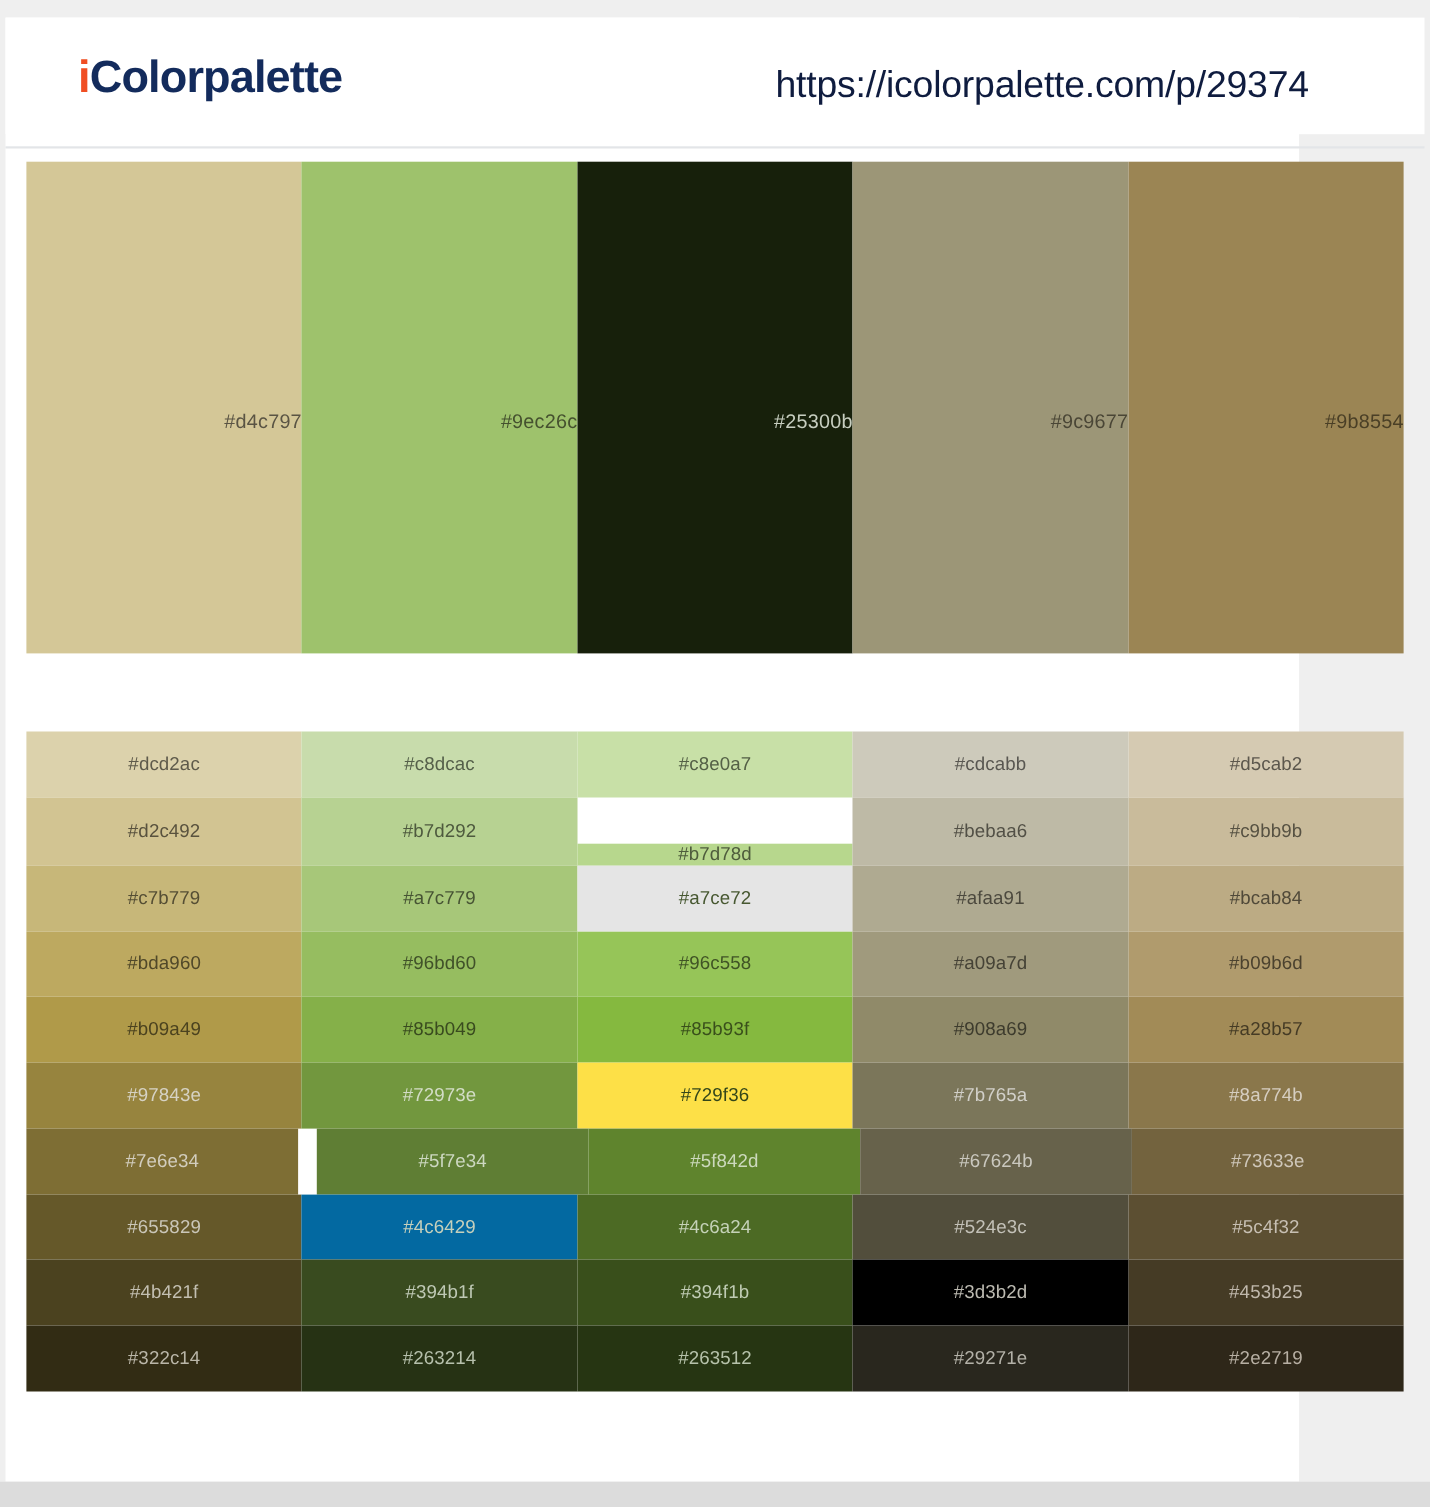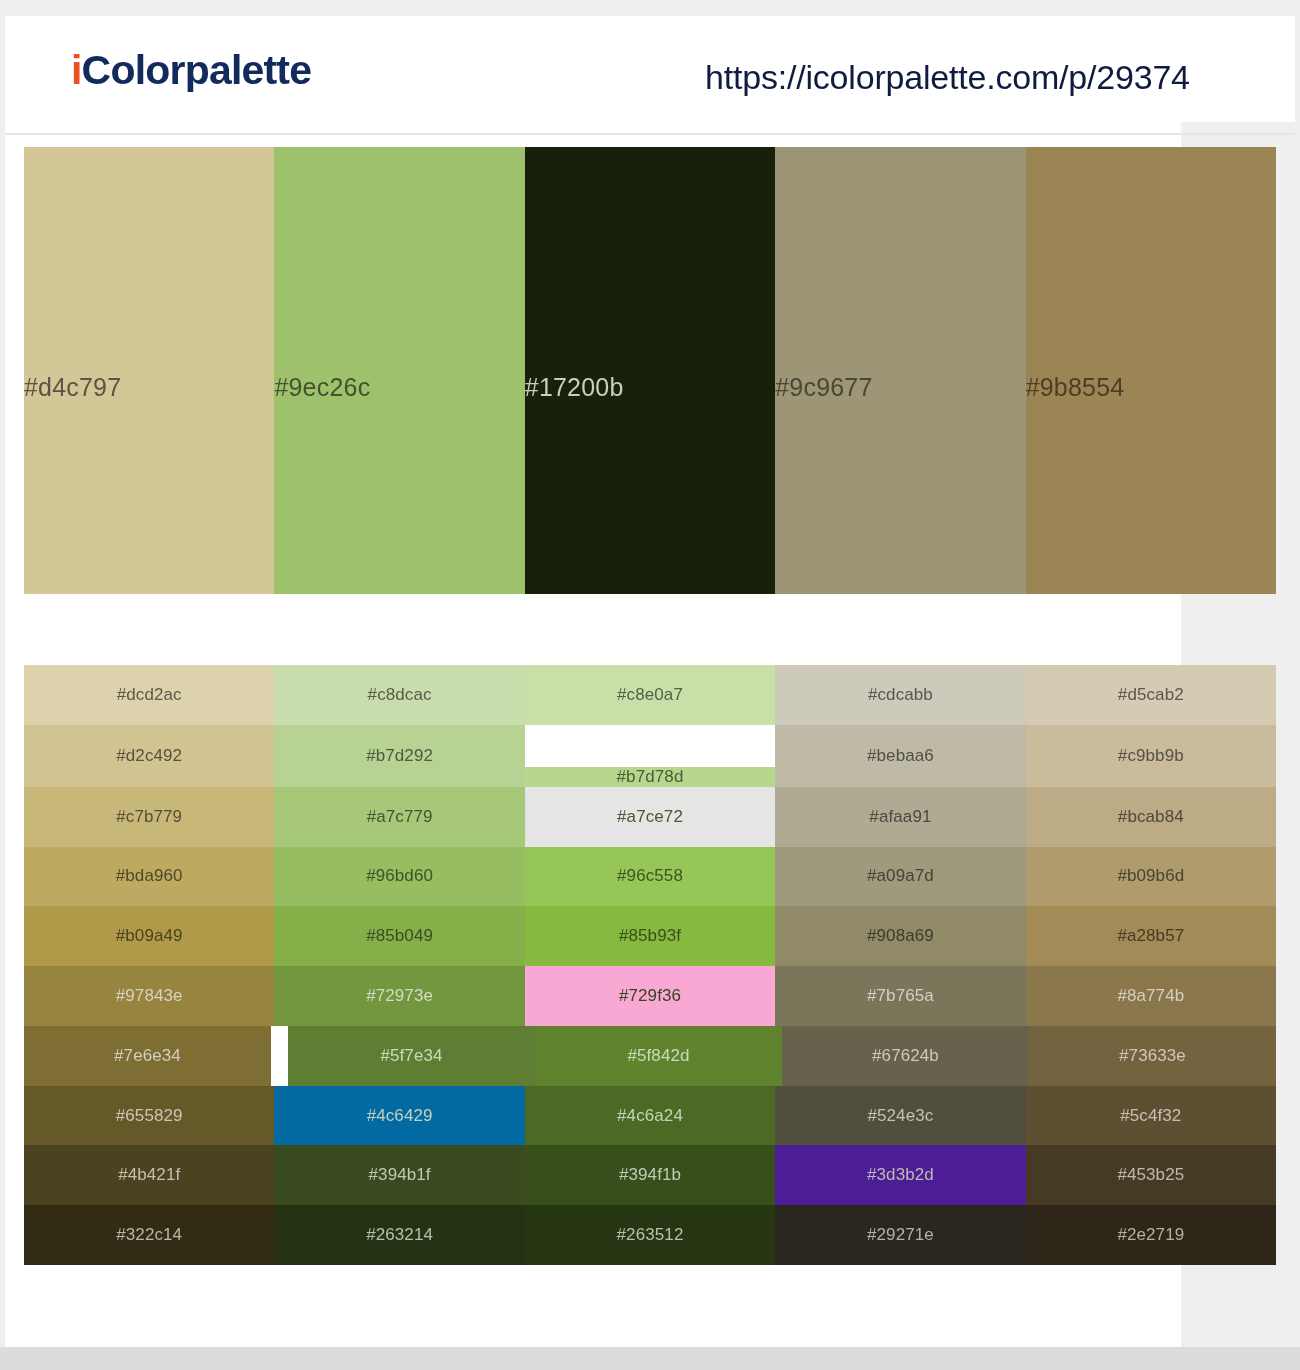--- a/index.html
+++ b/index.html
@@ -83,22 +83,22 @@
   .main-swatch {
     flex: 1 1 0;
     position: relative;
   }
 
   .main-swatch .hex {
     position: absolute;
     left: 0;
     right: 0;
     top: 226px;
-    text-align: left;
-    font-size: 25px;
+    text-align: right;
+    font-size: 18px;
     letter-spacing: 0.2px;
   }
 
   
   .shades-grid {
     position: absolute;
     left: 19px;
     top: 649px;
     width: 1252px;
     height: 600px;
@@ -150,21 +150,21 @@
     <div class="header-divider"></div>
 
     <div class="main-strip">
         <div class="main-swatch" style="background: rgb(212, 199, 151);">
           <div class="hex" style="color: rgb(90, 84, 68);">#d4c797</div>
         </div>
         <div class="main-swatch" style="background: rgb(158, 194, 108);">
           <div class="hex" style="color: rgb(69, 81, 47);">#9ec26c</div>
         </div>
         <div class="main-swatch" style="background: rgb(23, 32, 11);">
-          <div class="hex" style="color: rgb(199, 206, 192);">#17200b</div>
+          <div class="hex" style="color: rgb(199, 206, 192);">#25300b</div>
         </div>
         <div class="main-swatch" style="background: rgb(156, 150, 119);">
           <div class="hex" style="color: rgb(74, 70, 54);">#9c9677</div>
         </div>
         <div class="main-swatch" style="background: rgb(155, 133, 84);">
           <div class="hex" style="color: rgb(74, 63, 38);">#9b8554</div>
         </div>
       </div>
 
     <div class="shades-grid">
@@ -199,21 +199,21 @@
         <div class="shade-row">
           <div class="shade-cell" style="background: rgb(176, 154, 73); color: rgb(75, 66, 31);">#b09a49</div>
           <div class="shade-cell" style="background: rgb(133, 176, 73); color: rgb(57, 75, 31);">#85b049</div>
           <div class="shade-cell" style="background: rgb(133, 185, 63); color: rgb(57, 79, 27);">#85b93f</div>
           <div class="shade-cell" style="background: rgb(144, 138, 105); color: rgb(61, 59, 45);">#908a69</div>
           <div class="shade-cell" style="background: rgb(162, 139, 87); color: rgb(69, 59, 37);">#a28b57</div>
         </div>
         <div class="shade-row">
           <div class="shade-cell" style="background: rgb(151, 132, 62); color: rgb(214, 210, 196);">#97843e</div>
           <div class="shade-cell" style="background: rgb(114, 151, 62); color: rgb(211, 221, 198);">#72973e</div>
-          <div class="shade-cell" style="background: #f9a8d4; color: rgb(51, 70, 26);">#729f36</div>
+          <div class="shade-cell" style="background: #fde047; color: rgb(51, 70, 26);">#729f36</div>
           <div class="shade-cell" style="background: rgb(123, 118, 90); color: rgb(210, 208, 201);">#7b765a</div>
           <div class="shade-cell" style="background: rgb(138, 119, 75); color: rgb(214, 206, 193);">#8a774b</div>
         </div>
         <div class="shade-row">
           <div class="shade-cell" style="background: rgb(126, 110, 52); color: rgb(210, 205, 190);">#7e6e34</div>
           <div class="shade-cell" style="background: rgb(95, 126, 52); color: rgb(205, 216, 193); margin-left: 17px;">#5f7e34</div>
           <div class="shade-cell" style="background: rgb(95, 132, 45); color: rgb(204, 217, 189);">#5f842d</div>
           <div class="shade-cell" style="background: rgb(103, 98, 75); color: rgb(202, 200, 191);">#67624b</div>
           <div class="shade-cell" style="background: rgb(115, 99, 62); color: rgb(207, 199, 186);">#73633e</div>
         </div>
@@ -221,21 +221,21 @@
           <div class="shade-cell" style="background: rgb(101, 88, 41); color: rgb(202, 198, 184);">#655829</div>
           <div class="shade-cell" style="background: #0369a1; color: rgb(198, 208, 188);">#4c6429</div>
           <div class="shade-cell" style="background: rgb(76, 106, 36); color: rgb(197, 210, 184);">#4c6a24</div>
           <div class="shade-cell" style="background: rgb(82, 78, 60); color: rgb(195, 193, 184);">#524e3c</div>
           <div class="shade-cell" style="background: rgb(92, 79, 50); color: rgb(199, 191, 179);">#5c4f32</div>
         </div>
         <div class="shade-row">
           <div class="shade-cell" style="background: rgb(75, 66, 31); color: rgb(195, 191, 177);">#4b421f</div>
           <div class="shade-cell" style="background: rgb(57, 75, 31); color: rgb(191, 201, 181);">#394b1f</div>
           <div class="shade-cell" style="background: rgb(57, 79, 27); color: rgb(191, 203, 179);">#394f1b</div>
-          <div class="shade-cell" style="background: #4c1d95; color: rgb(188, 186, 177);">#3d3b2d</div>
+          <div class="shade-cell" style="background: #000000; color: rgb(188, 186, 177);">#3d3b2d</div>
           <div class="shade-cell" style="background: rgb(69, 59, 37); color: rgb(192, 184, 172);">#453b25</div>
         </div>
         <div class="shade-row">
           <div class="shade-cell" style="background: rgb(50, 44, 20); color: rgb(186, 182, 168);">#322c14</div>
           <div class="shade-cell" style="background: rgb(38, 50, 20); color: rgb(182, 192, 172);">#263214</div>
           <div class="shade-cell" style="background: rgb(38, 53, 18); color: rgb(182, 194, 170);">#263512</div>
           <div class="shade-cell" style="background: rgb(41, 39, 30); color: rgb(179, 177, 168); text-align: right;">#29271e</div>
           <div class="shade-cell" style="background: rgb(46, 39, 25); color: rgb(183, 175, 163);">#2e2719</div>
         </div>
       </div>

